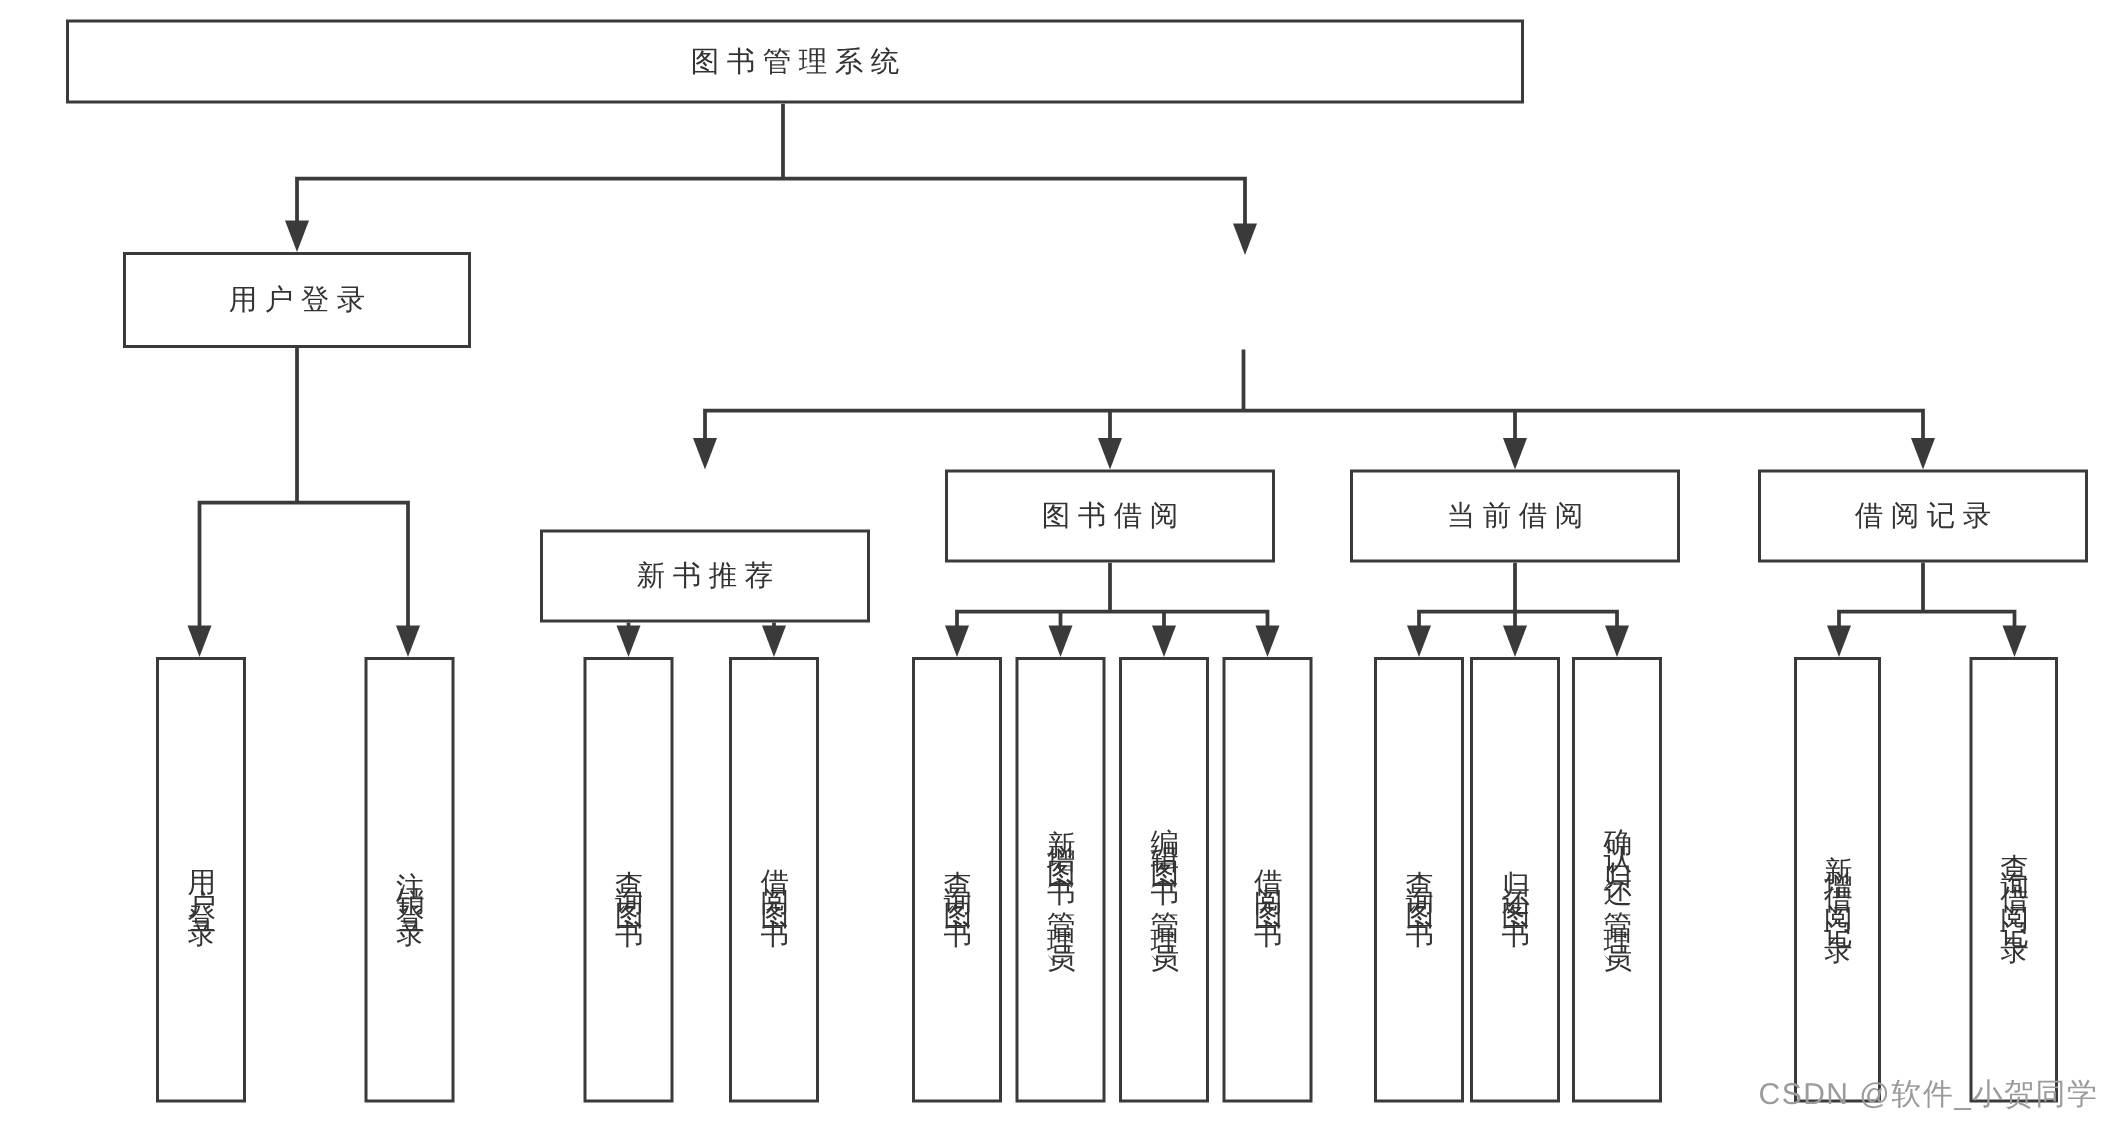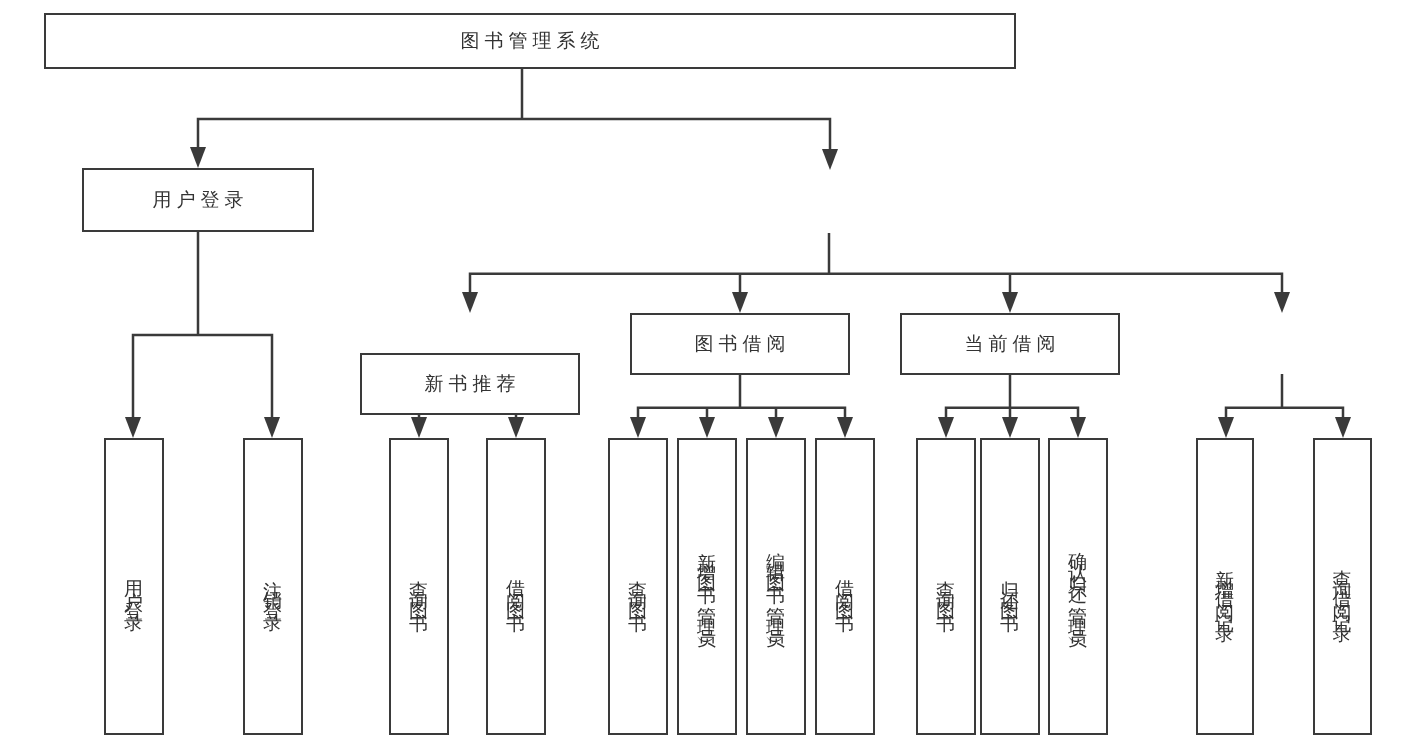--- a/index.html
+++ b/index.html
@@ -95,32 +95,34 @@
     </g>
   </svg>
 
   <div class="box" style="left:20px; top:13px; width:972px; height:56px;margin-left:24px;">图书管理系统</div>
 
   <div class="box" style="left:82px; top:168px; width:232px; height:64px;">用户登录</div>
 
   <div class="box" style="left:360px; top:313px; width:220px; height:62px;margin-top:40px;">新书推荐</div>
   <div class="box" style="left:630px; top:313px; width:220px; height:62px;">图书借阅</div>
   <div class="box" style="left:900px; top:313px; width:220px; height:62px;text-align:right;">当前借阅</div>
+  <div class="box" style="left:1172px; top:313px; width:220px; height:62px;">借阅记录</div>
 
   <div class="box vbox" style="left:104px; top:438px; width:60px; height:297px;">用户登录</div>
   <div class="box vbox" style="left:243px; top:438px; width:60px; height:297px;">注销登录</div>
 
   <div class="box vbox" style="left:389px; top:438px; width:60px; height:297px;">查询图书</div>
   <div class="box vbox" style="left:486px; top:438px; width:60px; height:297px;">借阅图书</div>
 
   <div class="box vbox" style="left:608px; top:438px; width:60px; height:297px;">查询图书</div>
   <div class="box vbox" style="left:677px; top:438px; width:60px; height:297px;">新增图书（管理员）</div>
   <div class="box vbox" style="left:746px; top:438px; width:60px; height:297px;">编辑图书（管理员）</div>
   <div class="box vbox" style="left:815px; top:438px; width:60px; height:297px;">借阅图书</div>
 
   <div class="box vbox" style="left:916px; top:438px; width:60px; height:297px;">查询图书</div>
   <div class="box vbox" style="left:980px; top:438px; width:60px; height:297px;">归还图书</div>
   <div class="box vbox" style="left:1048px; top:438px; width:60px; height:297px;">确认归还（管理员）</div>
 
   <div class="box vbox" style="left:1196px; top:438px; width:58px; height:297px;">新增借阅记录</div>
   <div class="box vbox" style="left:1313px; top:438px; width:59px; height:297px;">查询借阅记录</div>
 
+  <div id="watermark">CSDN @软件_小贺同学</div>
 </div>
 
 </body></html>

